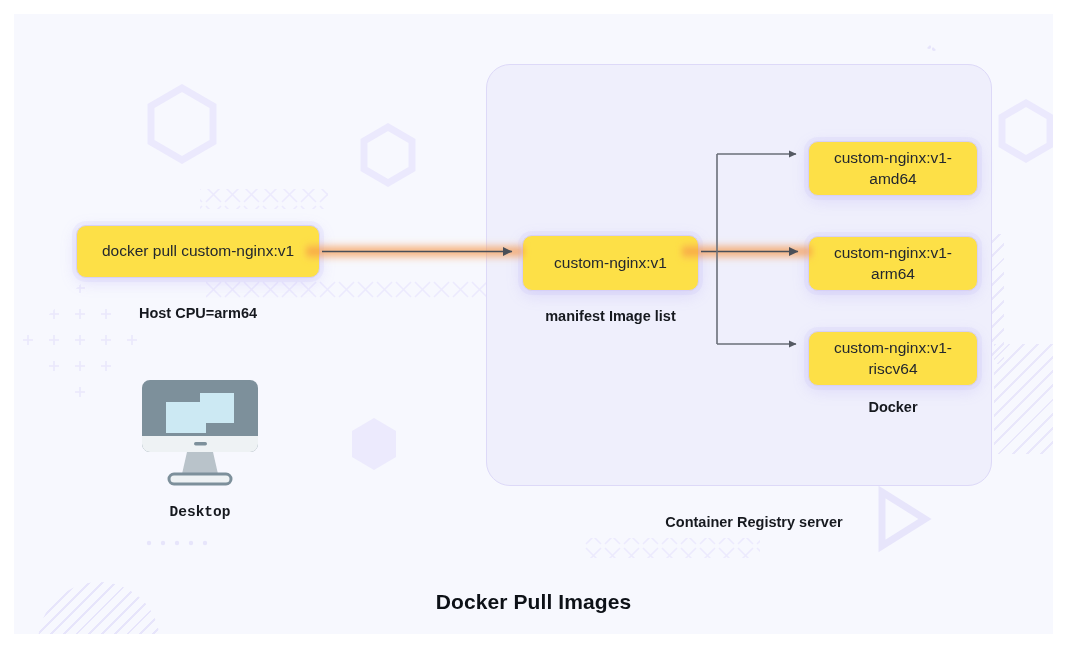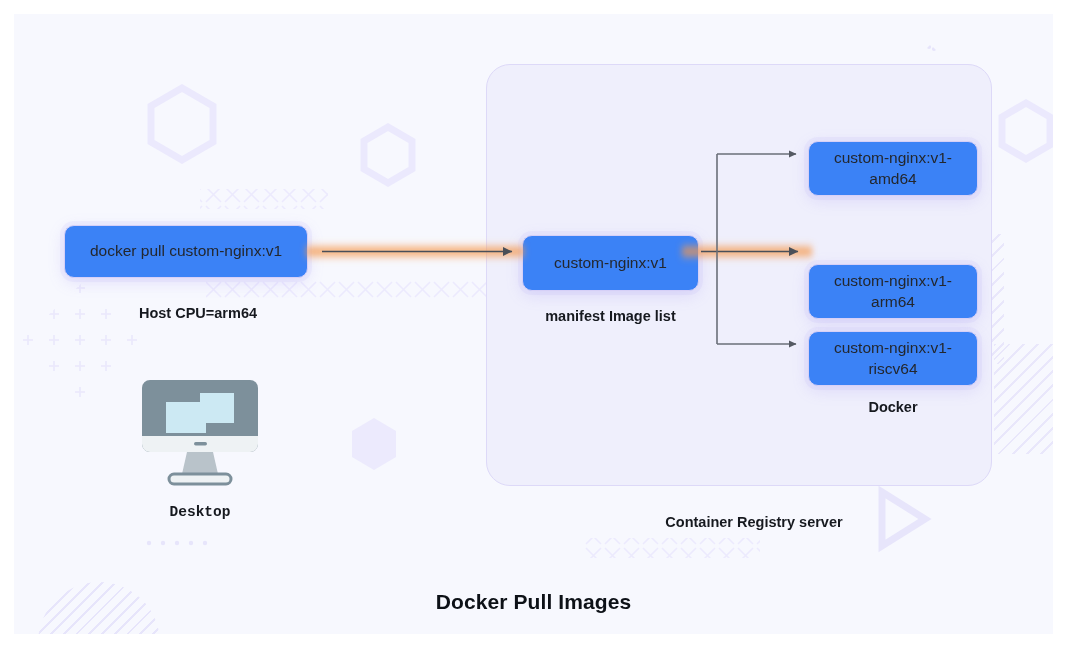--- a/index.html
+++ b/index.html
@@ -59,40 +59,40 @@
     width: 504px;
     height: 420px;
     background: #efeffc;
     border: 1px solid #ddd9f8;
     border-radius: 24px;
   }
 
   
   .node {
     position: absolute;
-    background: #3b82f6;
+    background: #fde047;
     border: 1px solid #d6d0f7;
     border-radius: 10px;
     box-shadow: 0 4px 16px rgba(150,130,240,0.22),
                 0 0 0 4px rgba(180,165,245,0.10);
     display: flex;
     align-items: center;
     justify-content: center;
     color: #23272e;
     font-size: 15.5px;
     line-height: 1.34;
     text-align: center;
     box-sizing: border-box;
     padding: 4px 8px;
   }
 
-  #node-cmd      { left: 50px;  top: 211px; width: 244px; height: 53px; }
+  #node-cmd      { left: 62px;  top: 211px; width: 244px; height: 53px; }
   #node-manifest { left: 508px; top: 221px; width: 177px; height: 56px; }
   #node-amd64    { left: 794px; top: 127px; width: 170px; height: 55px; }
-  #node-arm64    { left: 794px; top: 222px; width: 170px; height: 55px; margin-top: 28px; }
+  #node-arm64    { left: 794px; top: 222px; width: 170px; height: 55px; }
   #node-riscv64  { left: 794px; top: 317px; width: 170px; height: 55px; }
 
   
   .caption {
     position: absolute;
     color: #16191f;
     font-size: 14.5px;
     font-weight: 700;
     text-align: center;
     white-space: nowrap;

